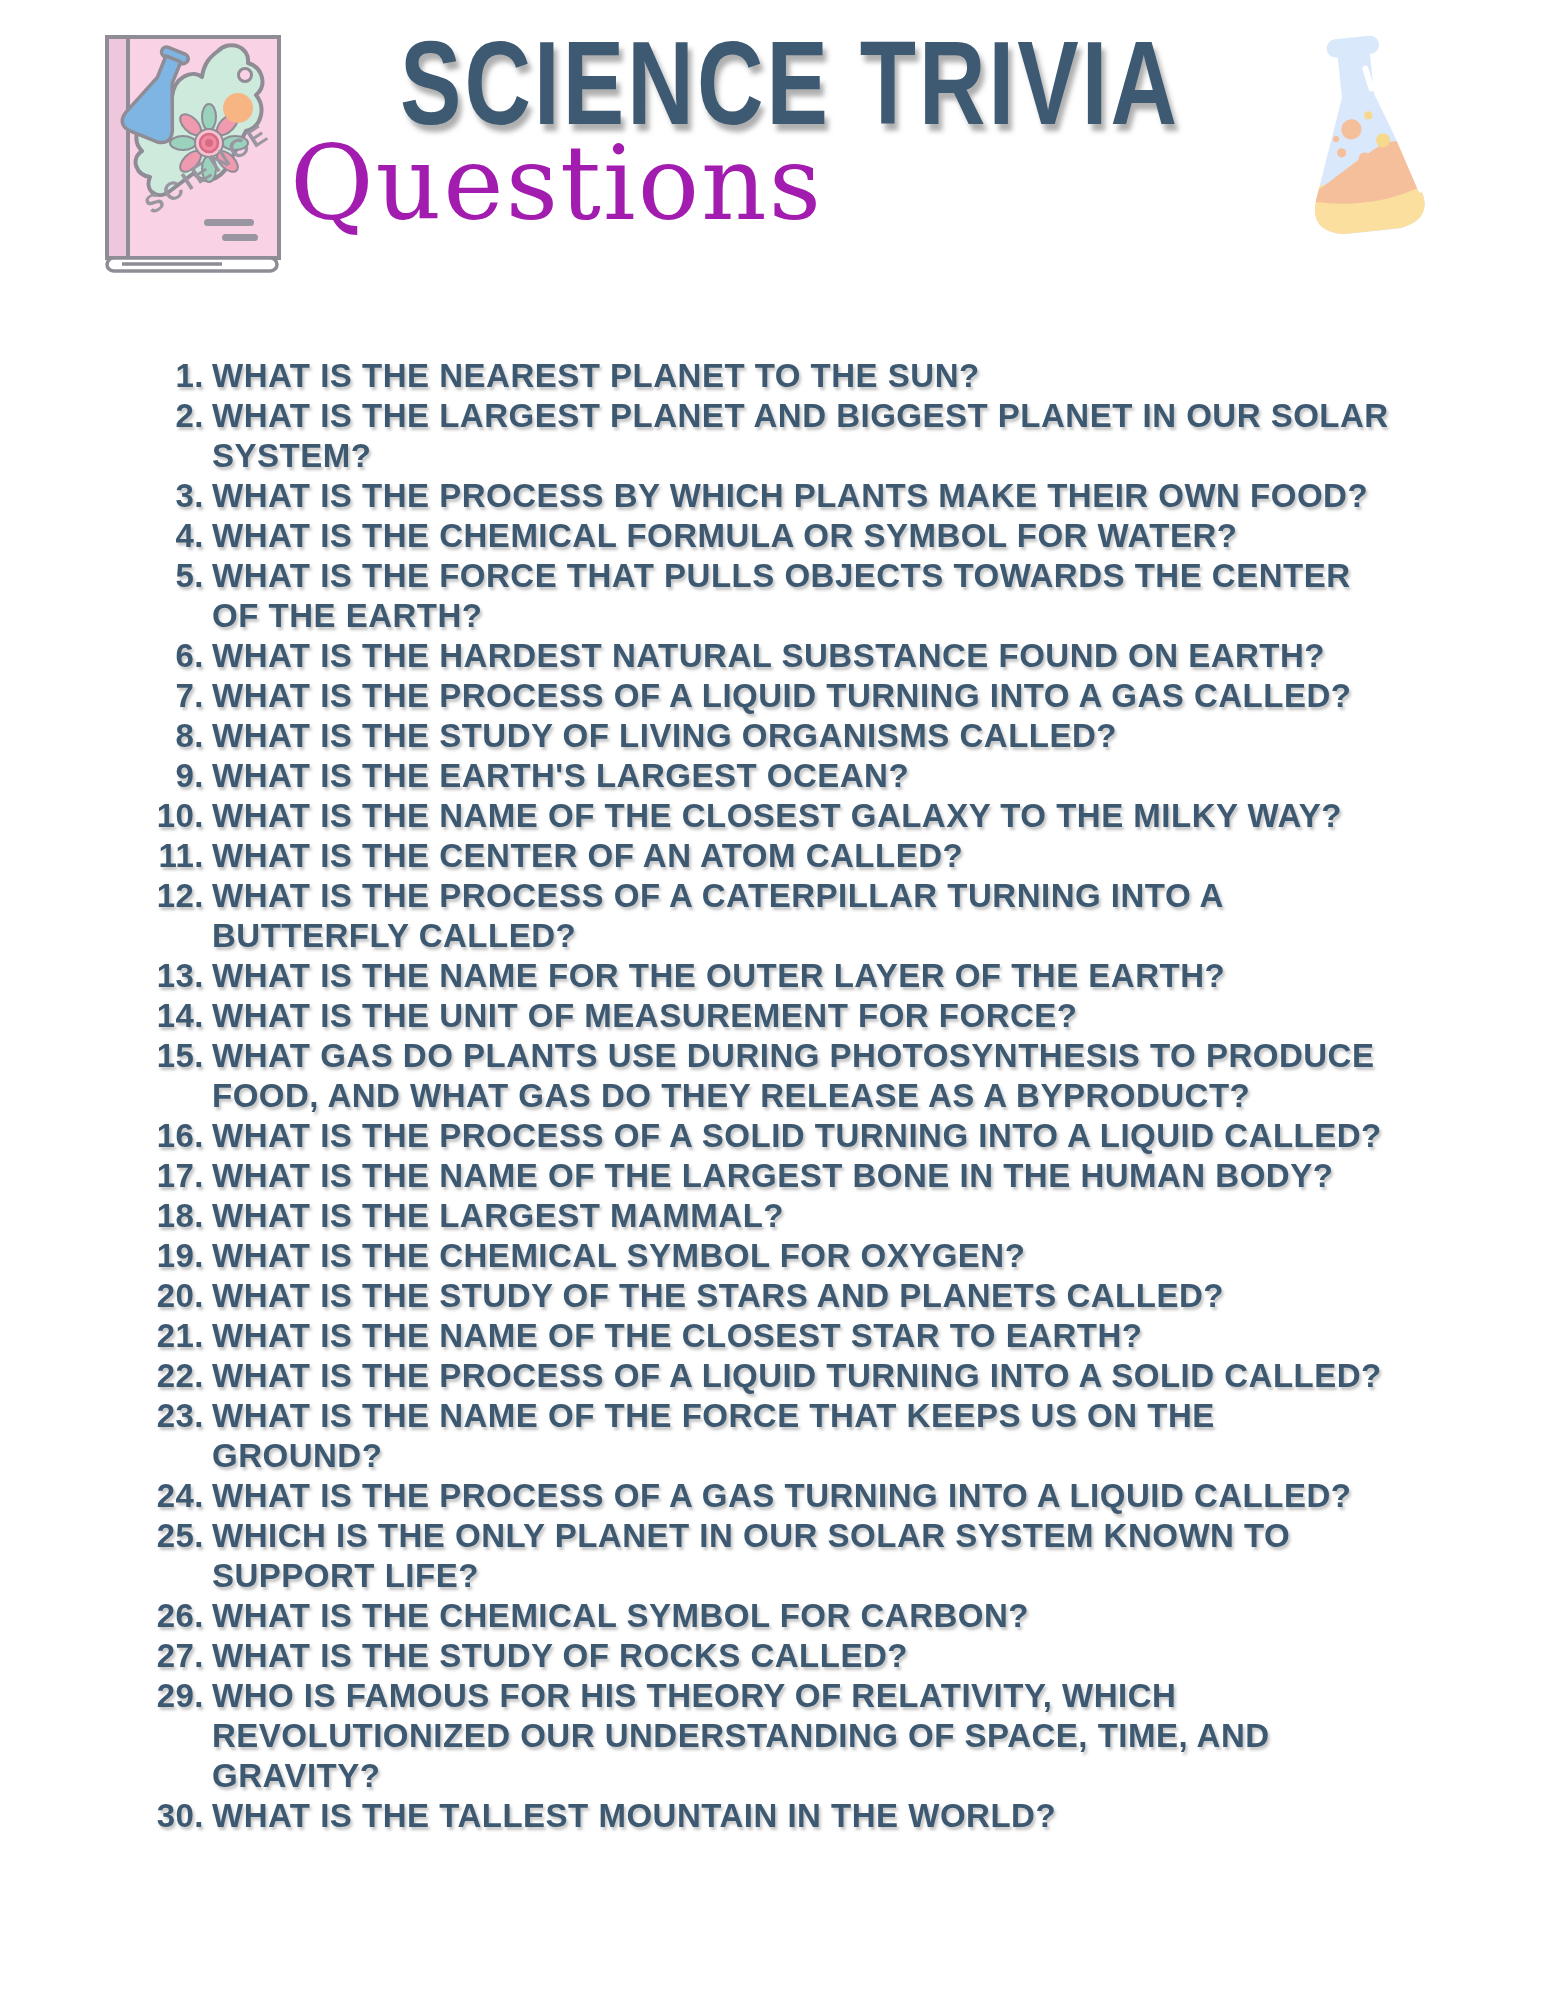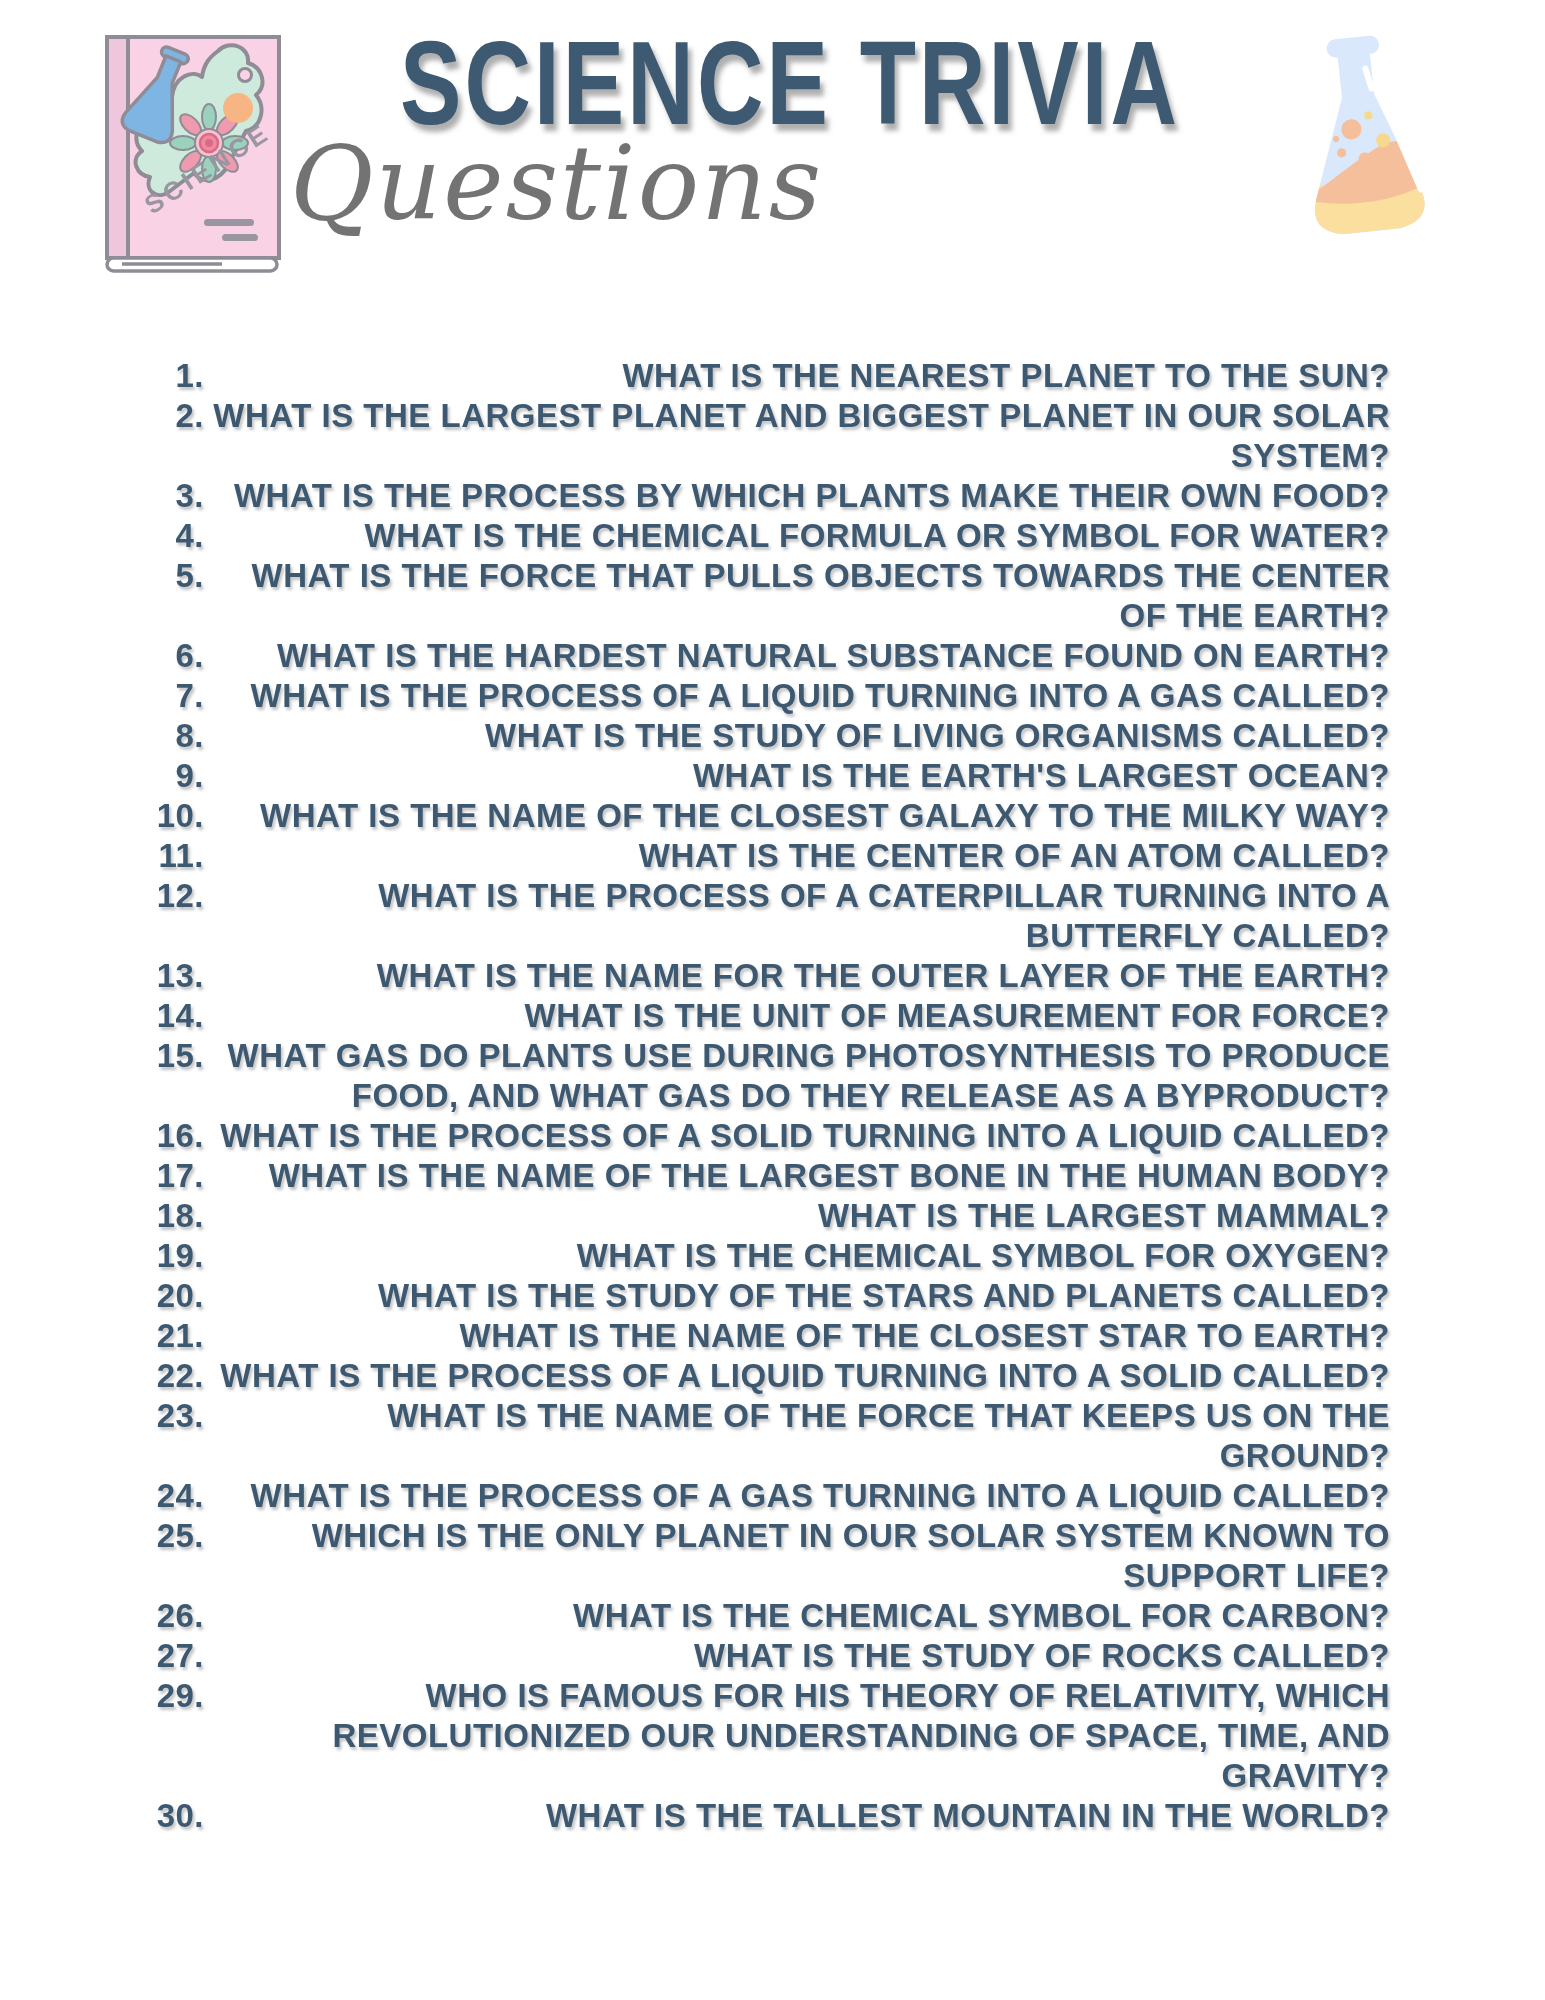--- a/index.html
+++ b/index.html
@@ -15,37 +15,37 @@
   .title-block { position:absolute; left:290px; top:24px; width:965px; }
   .main-title {
     display:inline-block; white-space:nowrap;
     font-size:118px; font-weight:700; line-height:1.0;
     letter-spacing:4px; color:#3d5a72;
     transform:scaleX(0.78); transform-origin:50% 50%;
     text-shadow:5px 7px 6px rgba(110,110,110,0.55);
   }
   .sub-title {
     margin-top:-14px;
-    font-family:"DejaVu Serif", serif; font-style:italic;
-    font-size:102px; line-height:1.1; color:#737373;
+    font-family:"DejaVu Serif", serif; 
+    font-size:102px; line-height:1.1; color:#a21caf;
     letter-spacing:2px;
   }
   
   .qlist {
     position:absolute; left:118px; top:356px; width:1272px;
     color:#3d5971;
   }
   .qrow { display:flex; align-items:flex-start; }
   .qnum, .qtext {
     font-weight:700; font-size:33px; line-height:40px;
     letter-spacing:0.5px;
     text-shadow:2px 3px 3px rgba(125,125,125,0.45);
   }
   .qnum { flex:none; width:86px; text-align:right; }
-  .qtext { flex:1; text-align:right; margin-left:8px; }
+  .qtext { flex:1; text-align:left; margin-left:8px; }
 </style>
 </head>
 <body>
 
 <div class="page">
 
   <div class="header">
 
     <svg class="book-illo" viewBox="0 0 183 240" aria-hidden="true">
 

